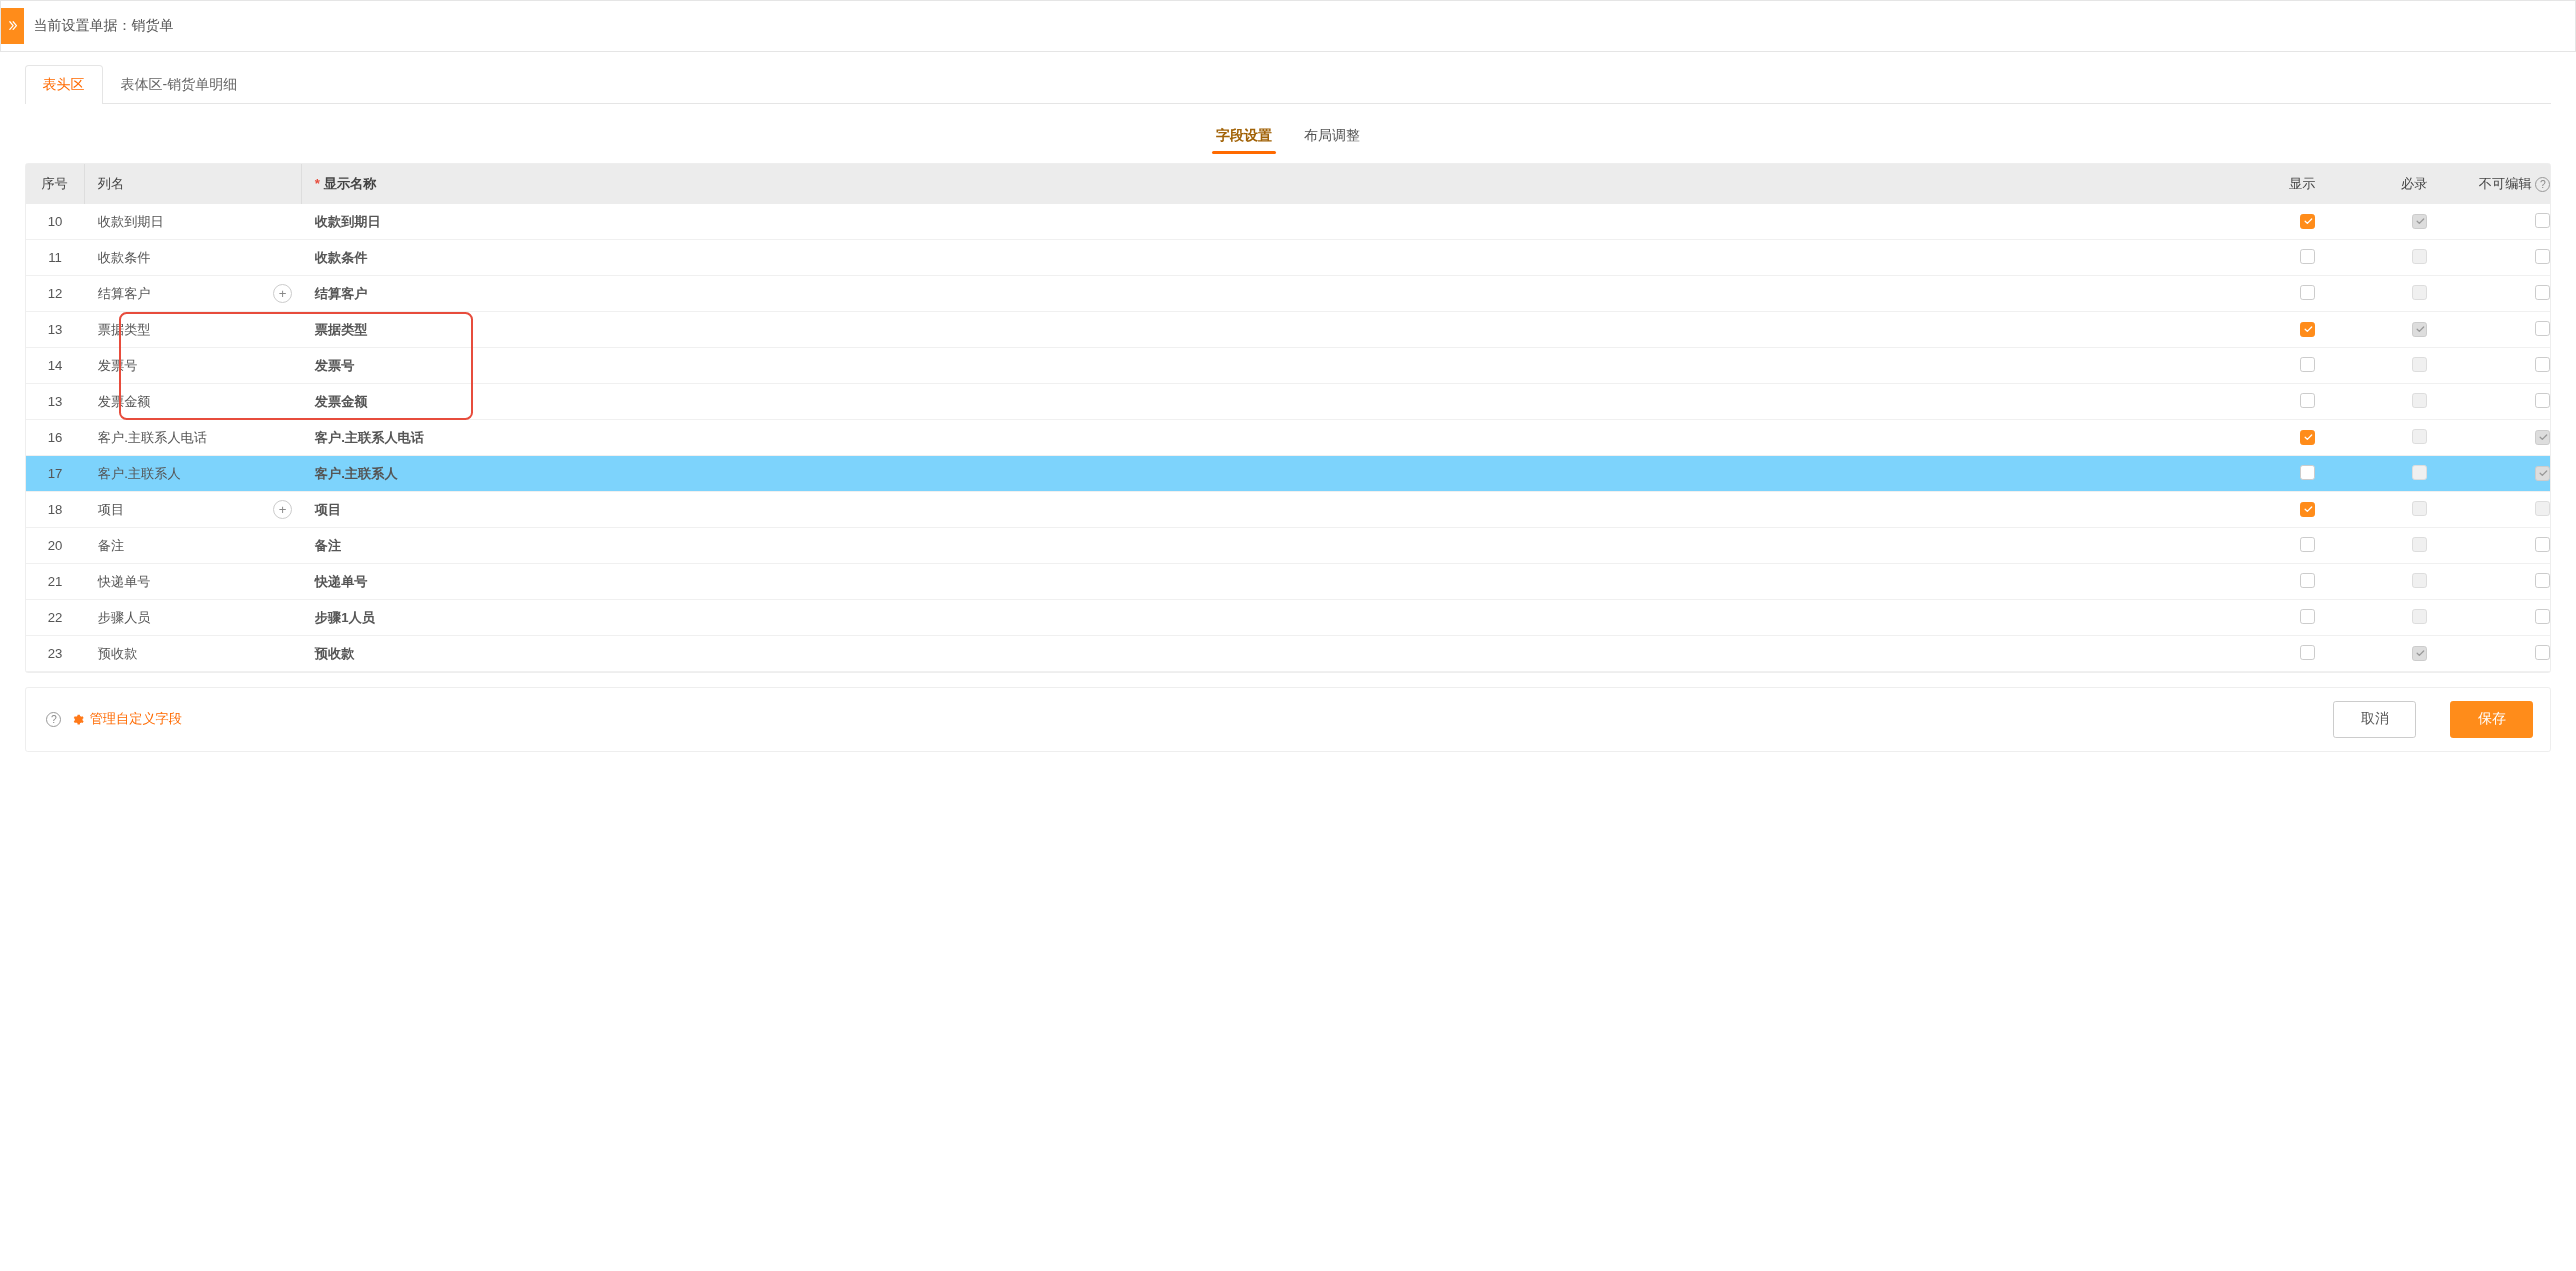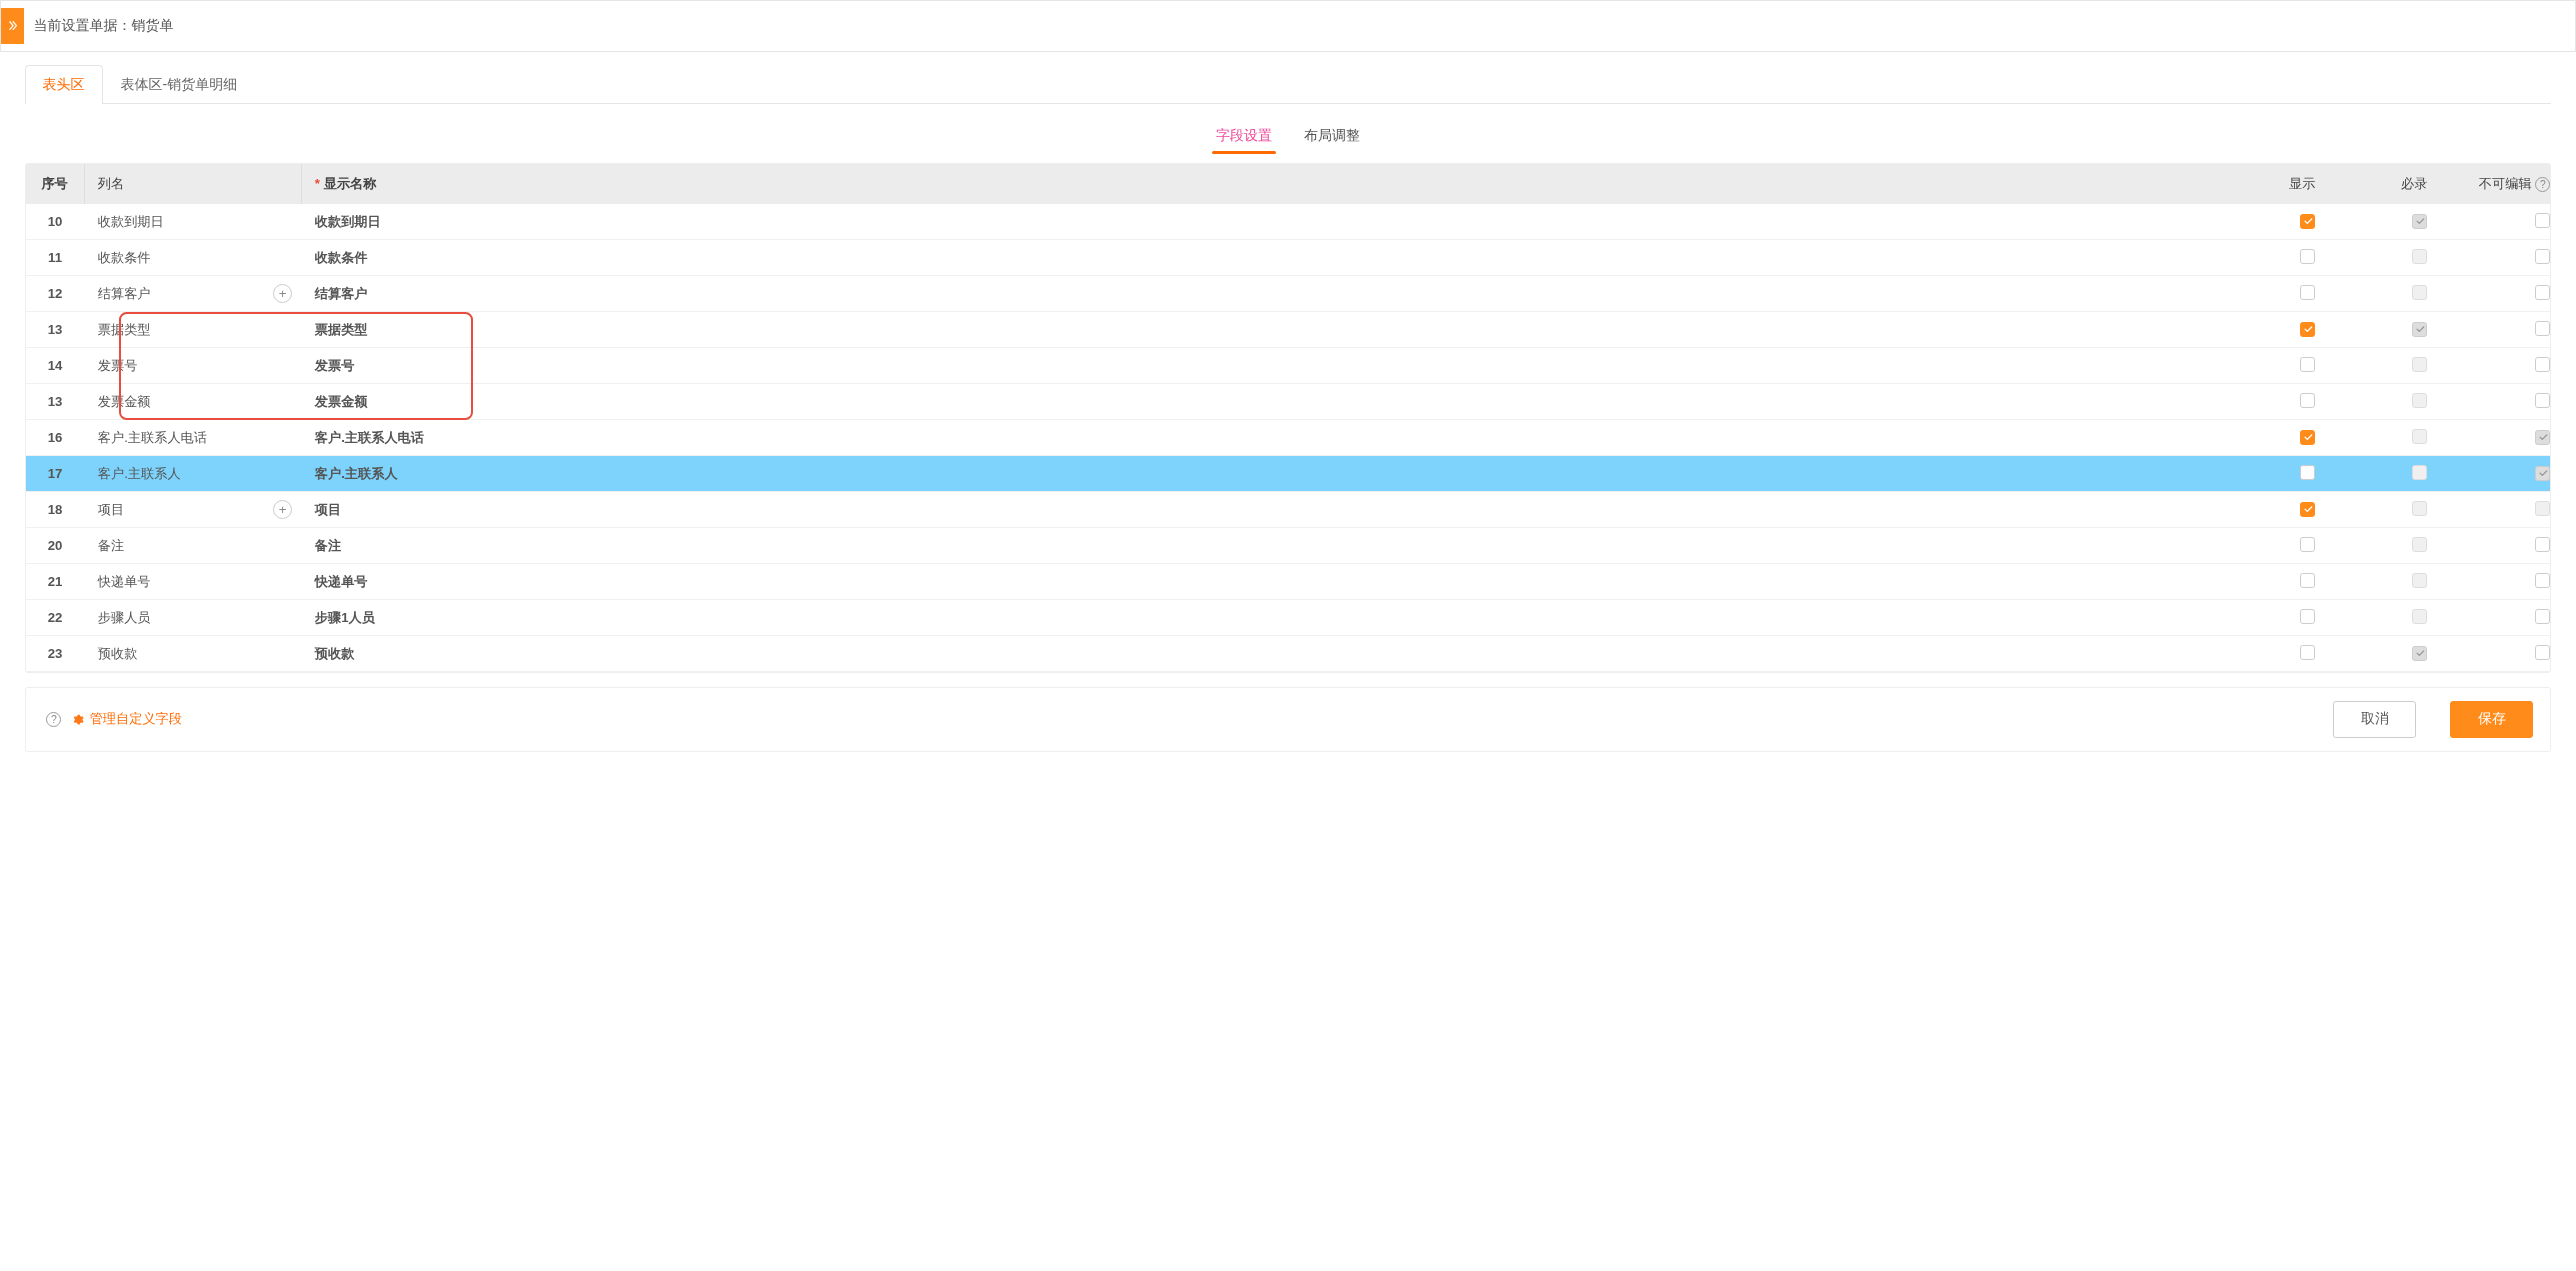--- a/index.html
+++ b/index.html
@@ -12,26 +12,26 @@
 
 .content { padding: 0 24.6px 0 24.6px; }
 
 .tabs1 { display: flex; align-items: flex-end; margin-top: 13.2px; }
 .tab1 { padding: 9.4px 17px 9.4px 17px; font-size: 14px; color: #666; cursor: pointer; border: 0.9px solid transparent; border-bottom: none; border-radius: 3.8px 3.8px 0 0; }
 .tab1.active { color: #ff6a00; border-color: #e5e5e5; background: #fff; position: relative; }
 .tab1.active::after { content:""; position:absolute; left:0; right:0; bottom:-0.9px; height:1.9px; background:#fff; }
 
 .tabs2 { display: flex; justify-content: center; gap: 24.6px; margin: 17px 0 9.4px 0; }
 .tab2 { padding: 5.7px 3.8px 9.4px 3.8px; font-size: 14px; color: #555; cursor: pointer; position: relative; }
-.tab2.active { color: #ec4899; }
+.tab2.active { color: #a16207; font-weight: bold; }
 .tab2.active::after { content:""; position: absolute; left: 0; right: 0; bottom: 0; height: 2.8px; background: #ff6a00; border-radius: 1.9px; }
 
 .table-wrap { border: 0.9px solid #eee; border-radius: 2.8px; }
 .thead { display: flex; background: #ececec; color: #444; font-weight: 500; height: 40px; align-items: center; font-size: 13.2px; }
-.col-seq { width: 59px; text-align: center; flex-shrink: 0; font-weight: bold; }
+.col-seq { width: 59px; text-align: center; flex-shrink: 0; }
 .col-name { width: 217px; padding-left: 13.2px; flex-shrink: 0; display: flex; align-items: center; justify-content: space-between; padding-right: 9.4px; }
 .col-display { flex: 1; padding-left: 13.2px; font-weight: bold; }
 .col-chk { width: 112px; text-align: right; flex-shrink: 0; }
 .col-chk.last { width: 123px; }
 .thead .col-seq, .thead .col-name { border-right: 0.9px solid #ddd; height: 100%; display:flex; align-items:center; }
 .thead .col-seq { justify-content:center; }
 .req-star { color: #e74c3c; margin-right: 3.8px; }
 .help-icon { display:inline-flex; align-items:center; justify-content:center; width:15px; height:15px; border:0.9px solid #999; border-radius:50%; font-size:10.4px; color:#888; margin-left:3.8px; cursor:pointer; }
 
 .tbody-scroll { max-height: 491px; overflow-y: auto; }

